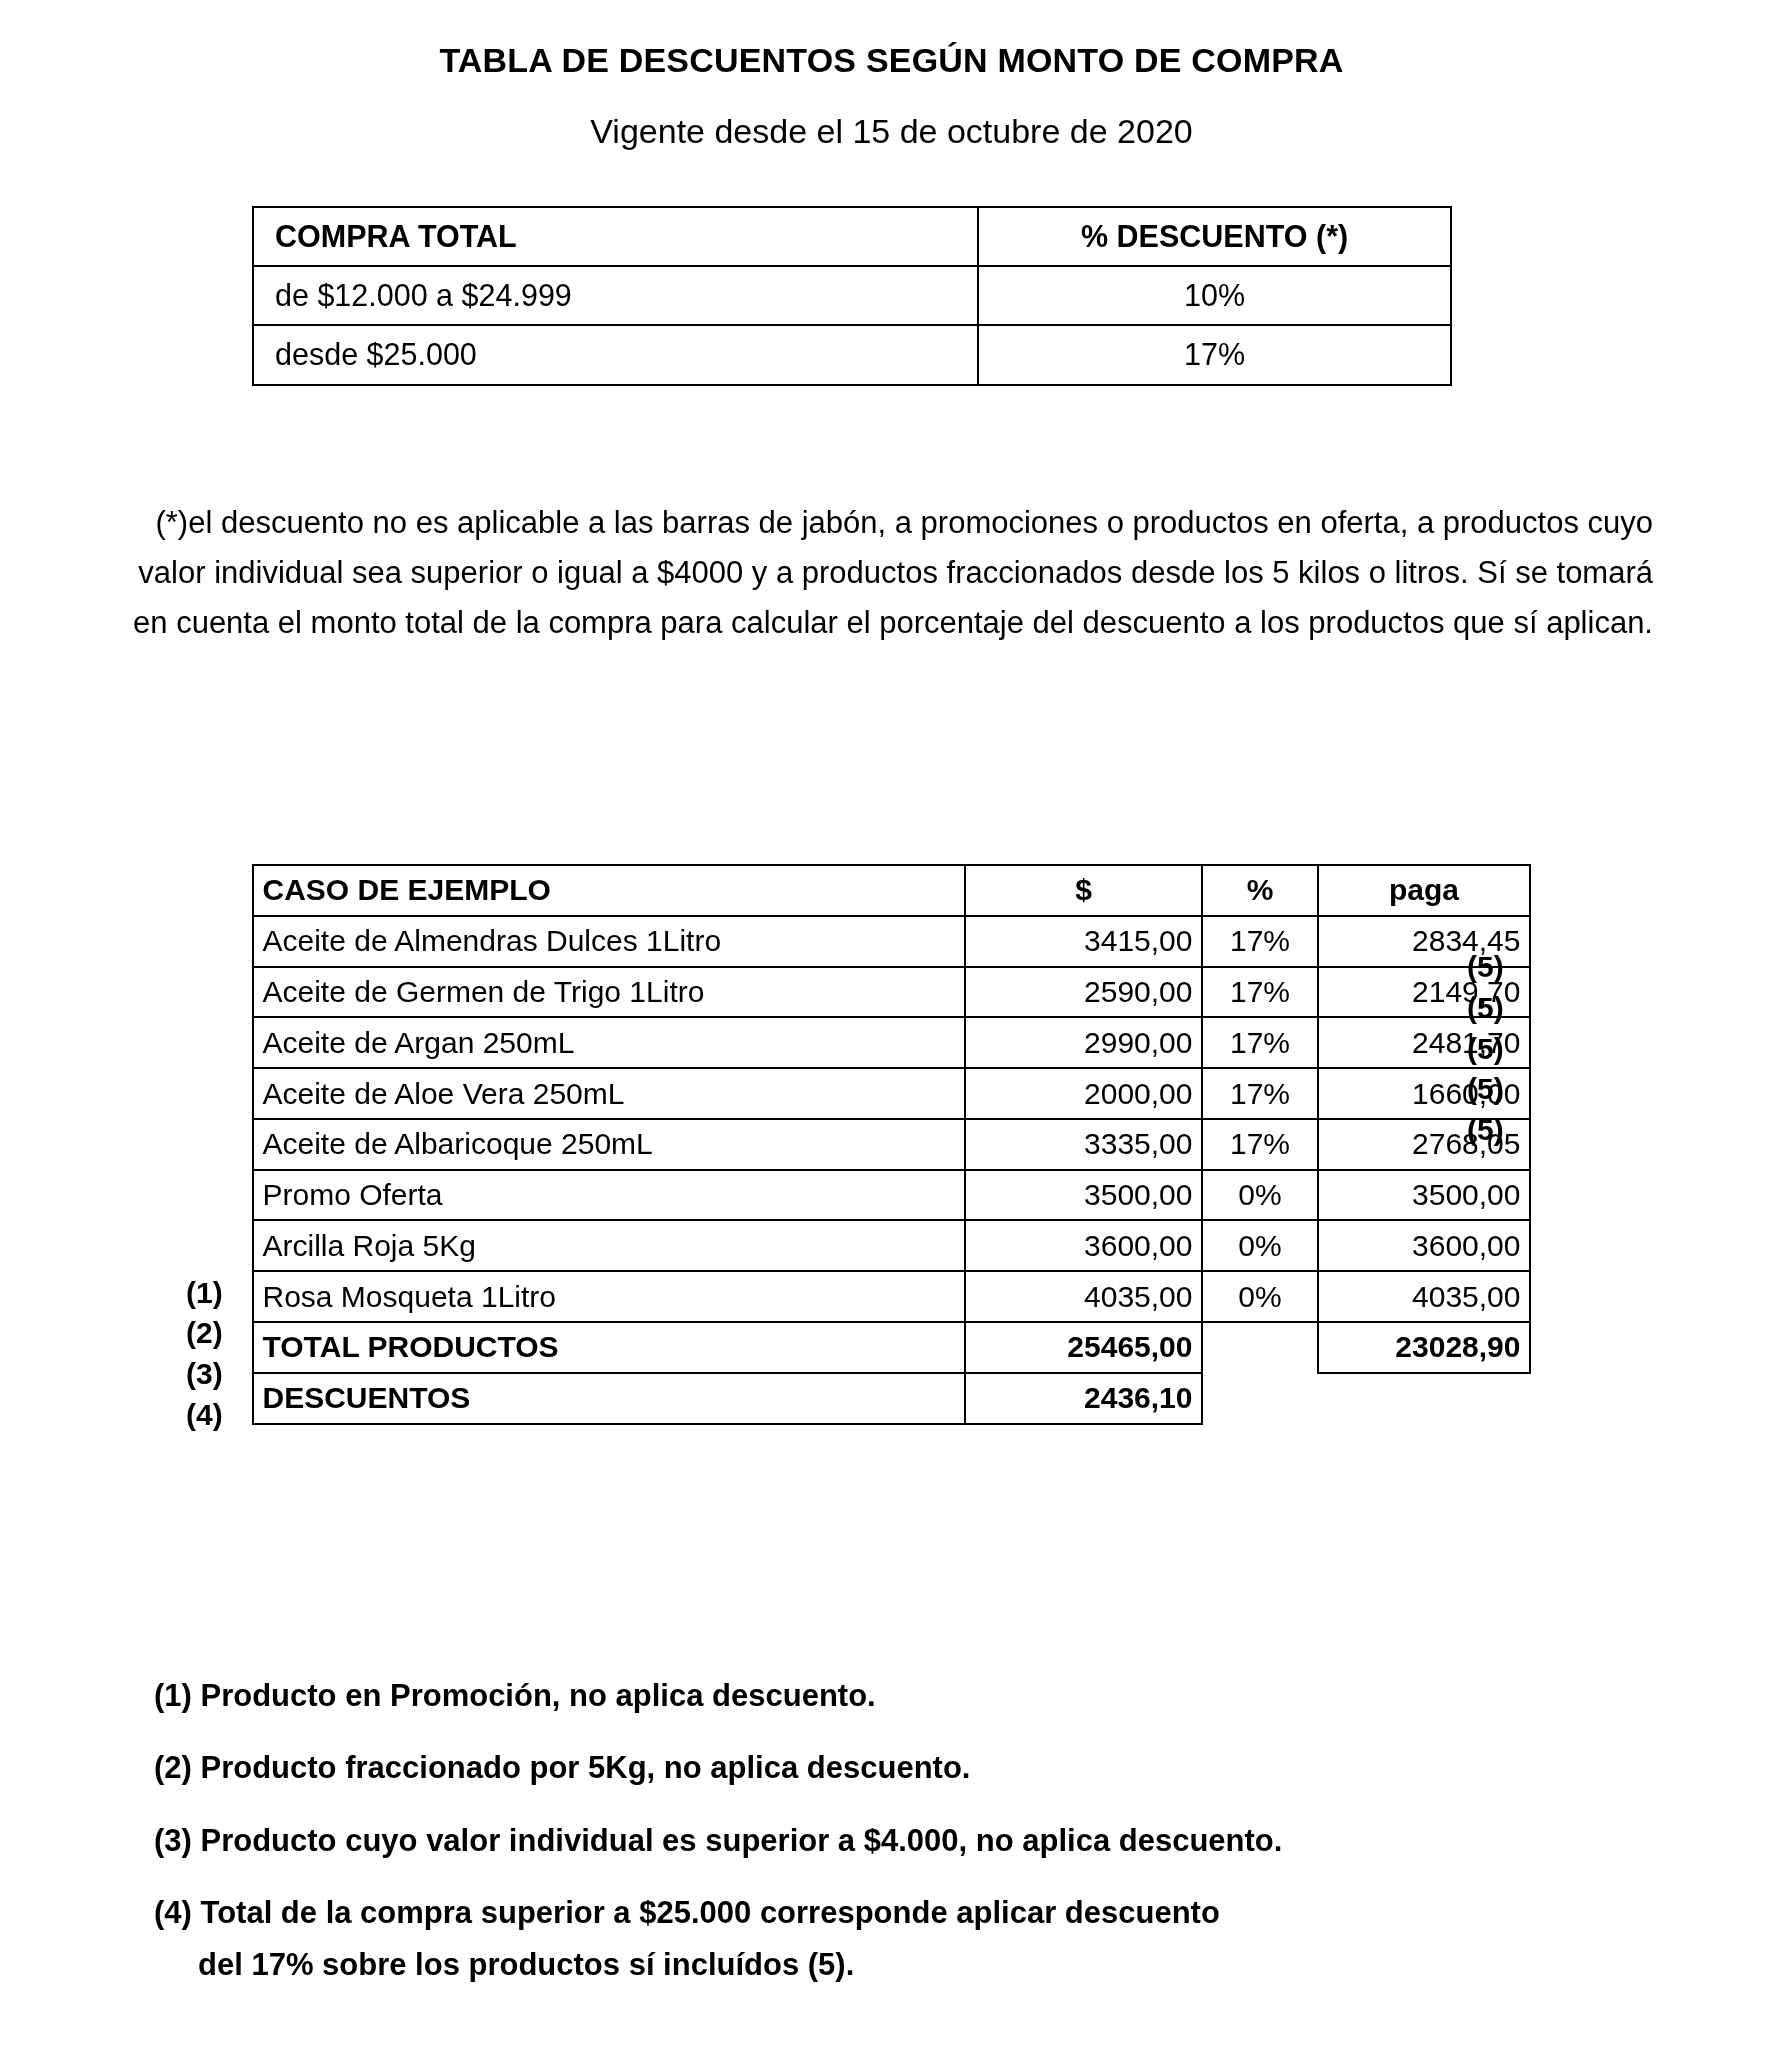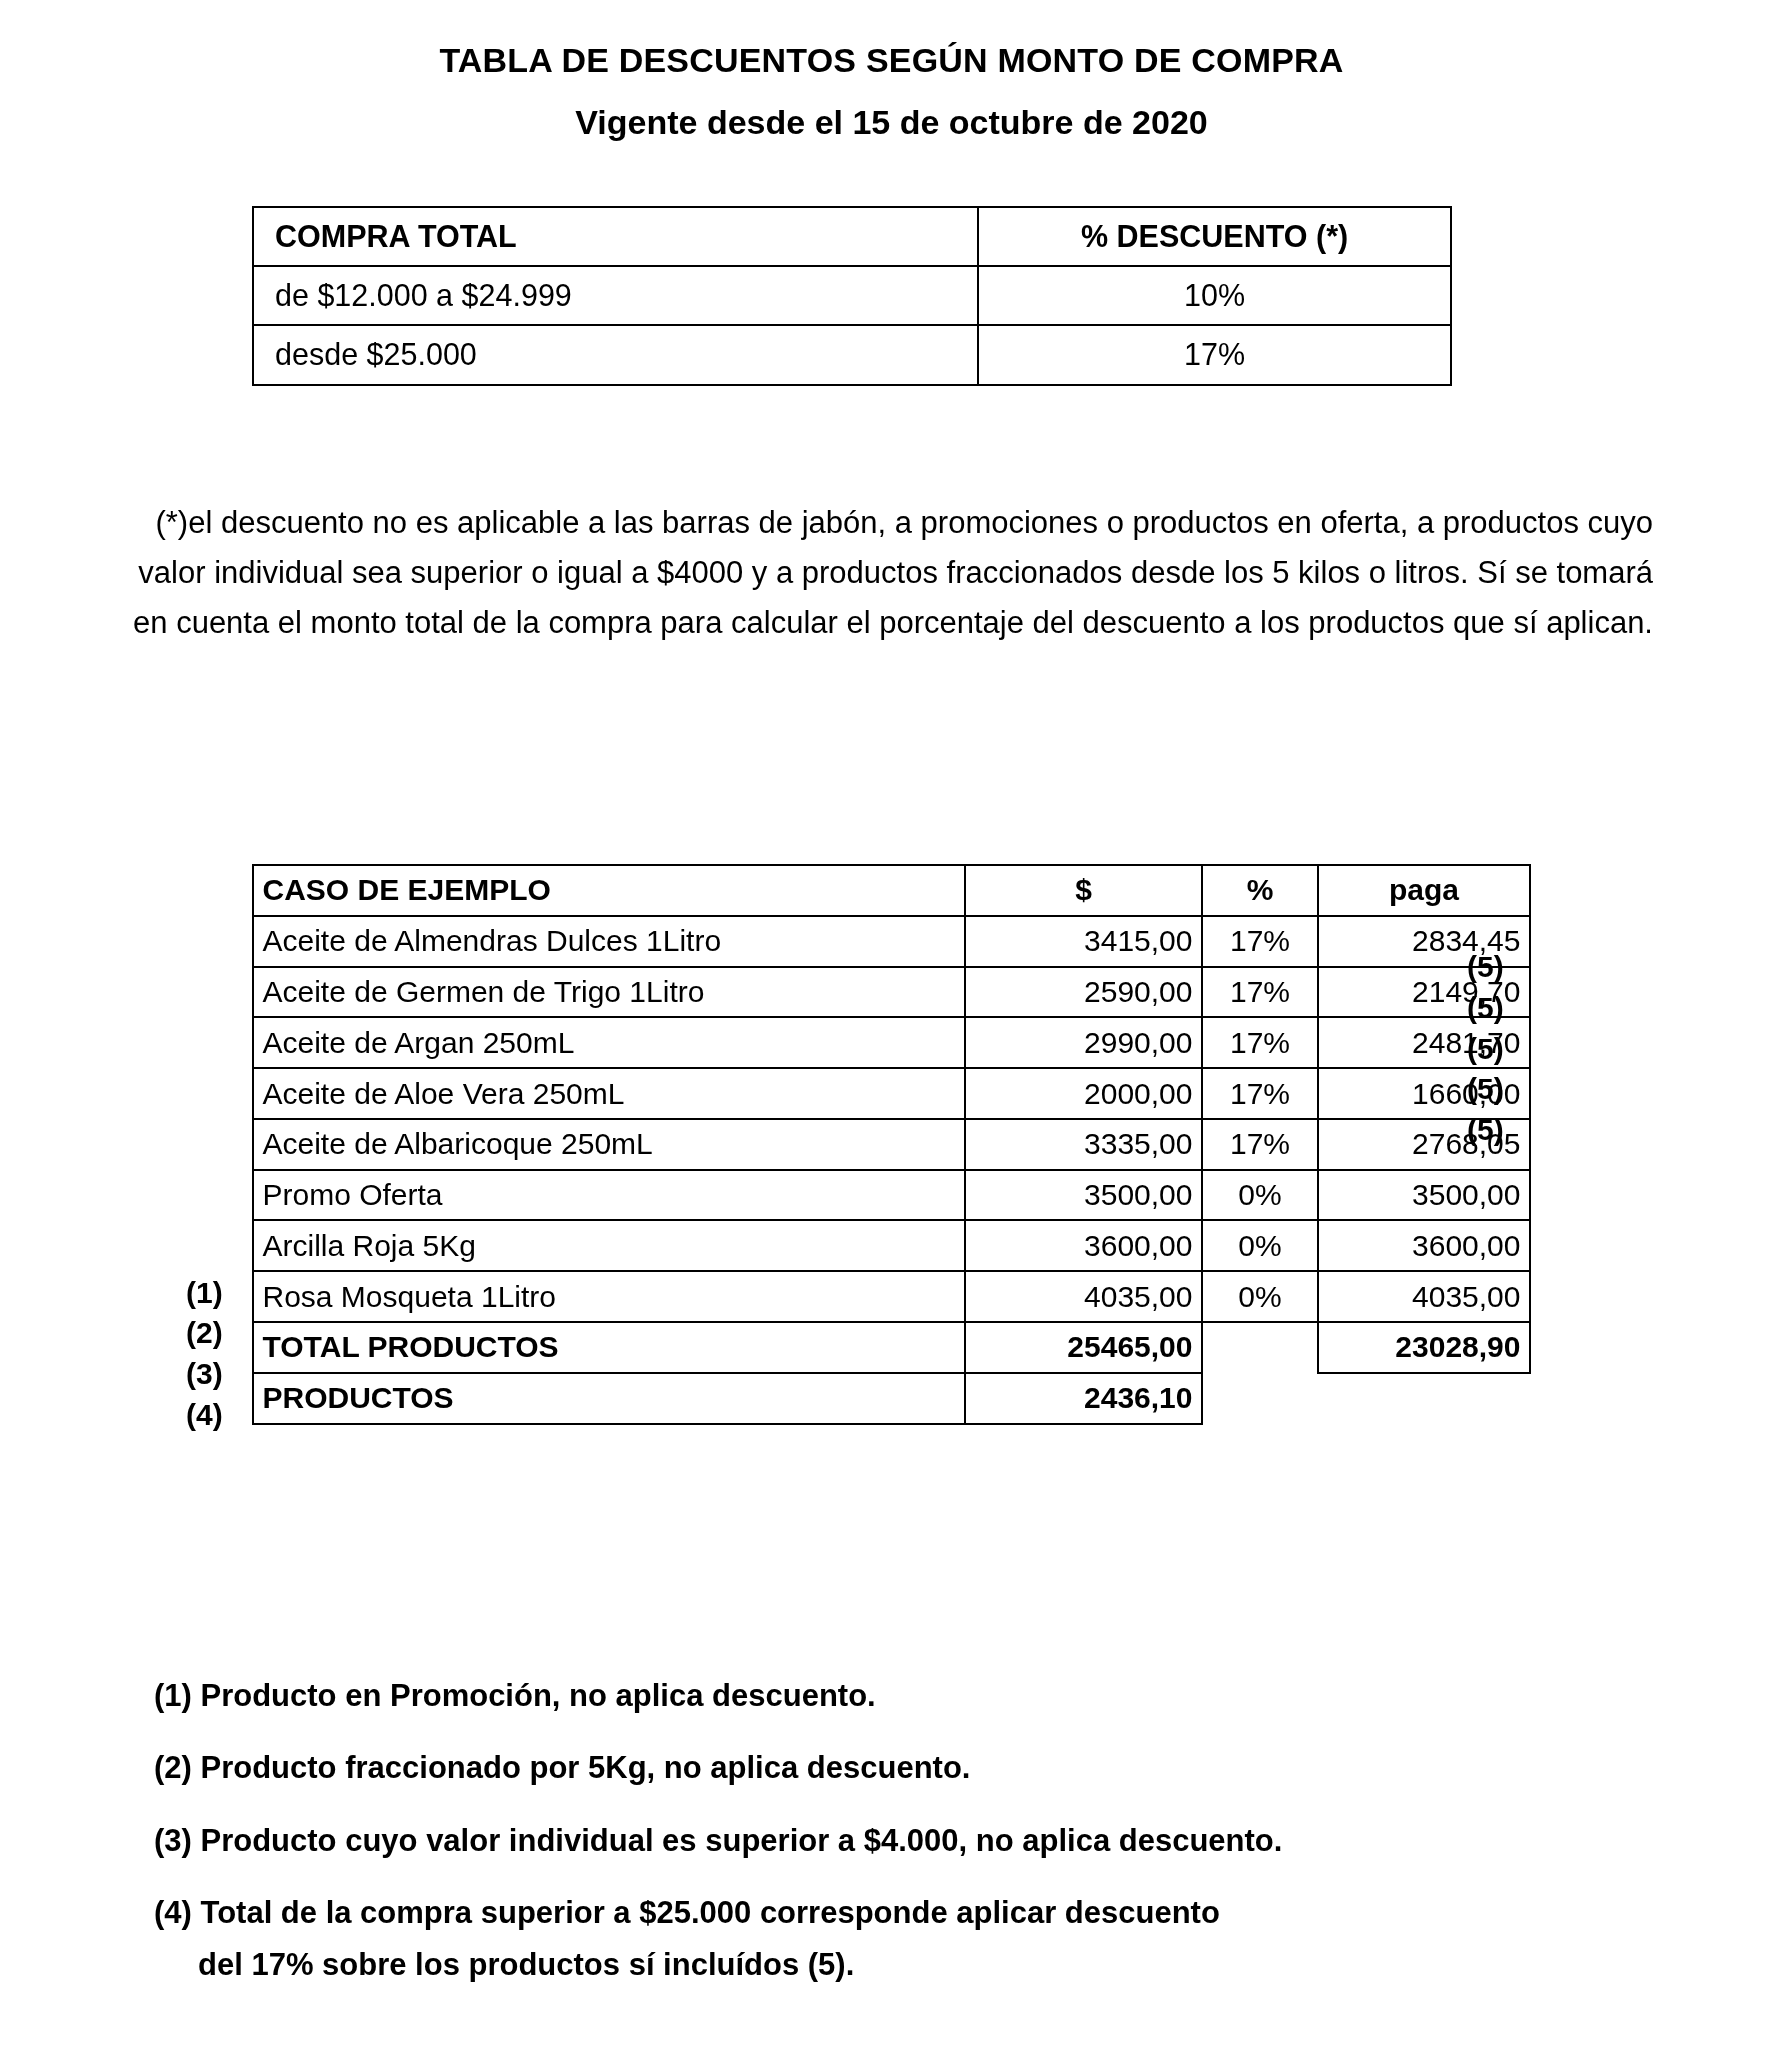--- a/index.html
+++ b/index.html
@@ -22,23 +22,23 @@
     padding-top: 39px;
   }
   .title-main {
     font-size: 34px;
     font-weight: bold;
     letter-spacing: 0.2px;
     line-height: 1.25;
   }
   .title-sub {
     font-size: 34px;
-    font-weight: bold;
+    font-weight: normal;
     line-height: 1.25;
-    margin-top: 19px;
+    margin-top: 28px;
   }
 
   
   .t1-wrap {
     position: absolute;
     left: 252px;
     top: 206px;
     width: 1200px;
   }
   table.grid {
@@ -218,21 +218,21 @@
         <td class="col-pay">4035,00</td>
       </tr>
 
       <tr>
         <td class="col-name bold">TOTAL PRODUCTOS</td>
         <td class="col-amt bold">25465,00</td>
         <td class="col-pct noborder"></td>
         <td class="col-pay bold">23028,90</td>
       </tr>
       <tr>
-        <td class="col-name bold">PRODUCTOS</td>
+        <td class="col-name bold">DESCUENTOS</td>
         <td class="col-amt bold">2436,10</td>
         <td class="col-pct noborder"></td>
         <td class="col-pay noborder"></td>
       </tr>
     </tbody>
   </table>
 
   <div class="marker-layer">
     <span class="mk" style="left:-66px; top:414px;">(1)</span>
     <span class="mk" style="left:-66px; top:454px;">(2)</span>

